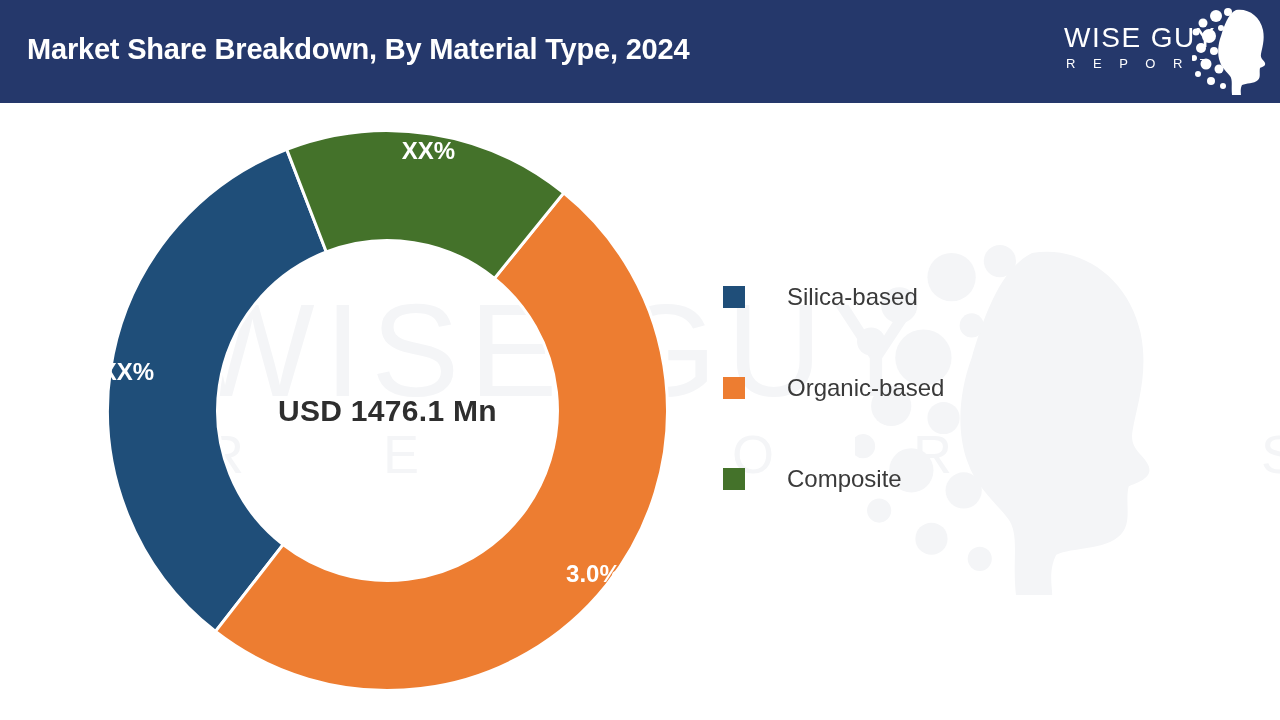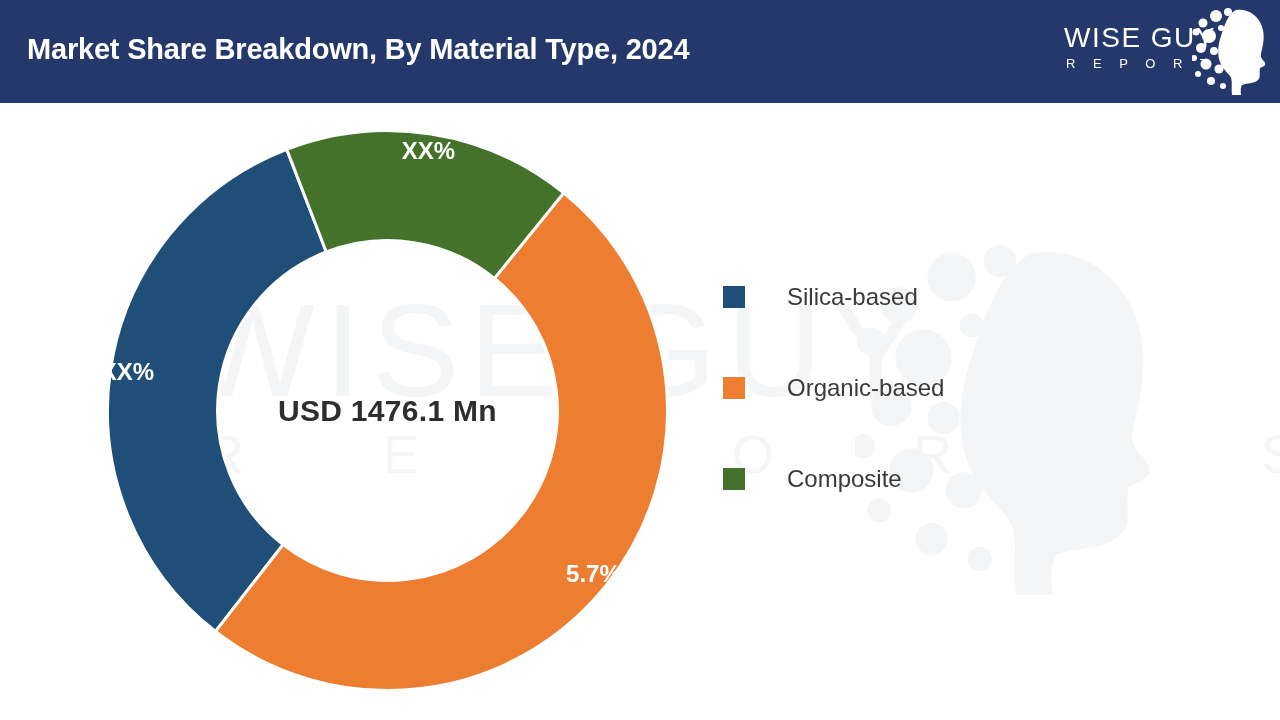--- a/index.html
+++ b/index.html
@@ -251,21 +251,21 @@
     </div>
 
     <div id="donut-chart">
       <svg id="donut-svg" width="575" height="575" viewBox="0 0 575 575">
           <path d="M 115.50014397229589 508.44354375371336 A 280 280 0 0 1 186.70089372638557 26.273010248863102 L 226.31494249191604 128.9352172210599 A 169.96 169.96 0 0 0 183.0960873911836 421.612731058504 Z" fill="#1f4e79" stroke="#ffffff" stroke-width="3"></path>
           <path d="M 463.7097094939545 69.89913079204817 A 280 280 0 0 1 115.50014397229589 508.44354375371336 L 183.0960873911836 421.612731058504 A 169.96 169.96 0 0 0 394.4592936628304 155.41627239077323 Z" fill="#ed7d31" stroke="#ffffff" stroke-width="3"></path>
           <path d="M 186.70089372638557 26.273010248863102 A 280 280 0 0 1 463.7097094939545 69.89913079204817 L 394.4592936628304 155.41627239077323 A 169.96 169.96 0 0 0 226.31494249191604 128.9352172210599 Z" fill="#44722a" stroke="#ffffff" stroke-width="3"></path>
         </svg>
 
       <div class="slice-label" id="label-0" style="left: 27.3412px; top: 249.083px; transform: translate(-50%, -50%);">XX%</div>
-      <div class="slice-label" id="label-1" style="left: 493.453px; top: 451.029px; transform: translate(-50%, -50%);">5.7%</div>
+      <div class="slice-label" id="label-1" style="left: 493.453px; top: 451.029px; transform: translate(-50%, -50%);">3.0%</div>
       <div class="slice-label" id="label-2" style="left: 328.412px; top: 27.7219px; transform: translate(-50%, -50%);">XX%</div>
 
       <div id="center-value">USD 1476.1 Mn</div>
     </div>
 
     <div id="legend">
       <div class="legend-item">
         <span class="legend-swatch" id="swatch-0" style="background: rgb(31, 78, 121);"></span>
         <span class="legend-label">Silica-based</span>
       </div>

